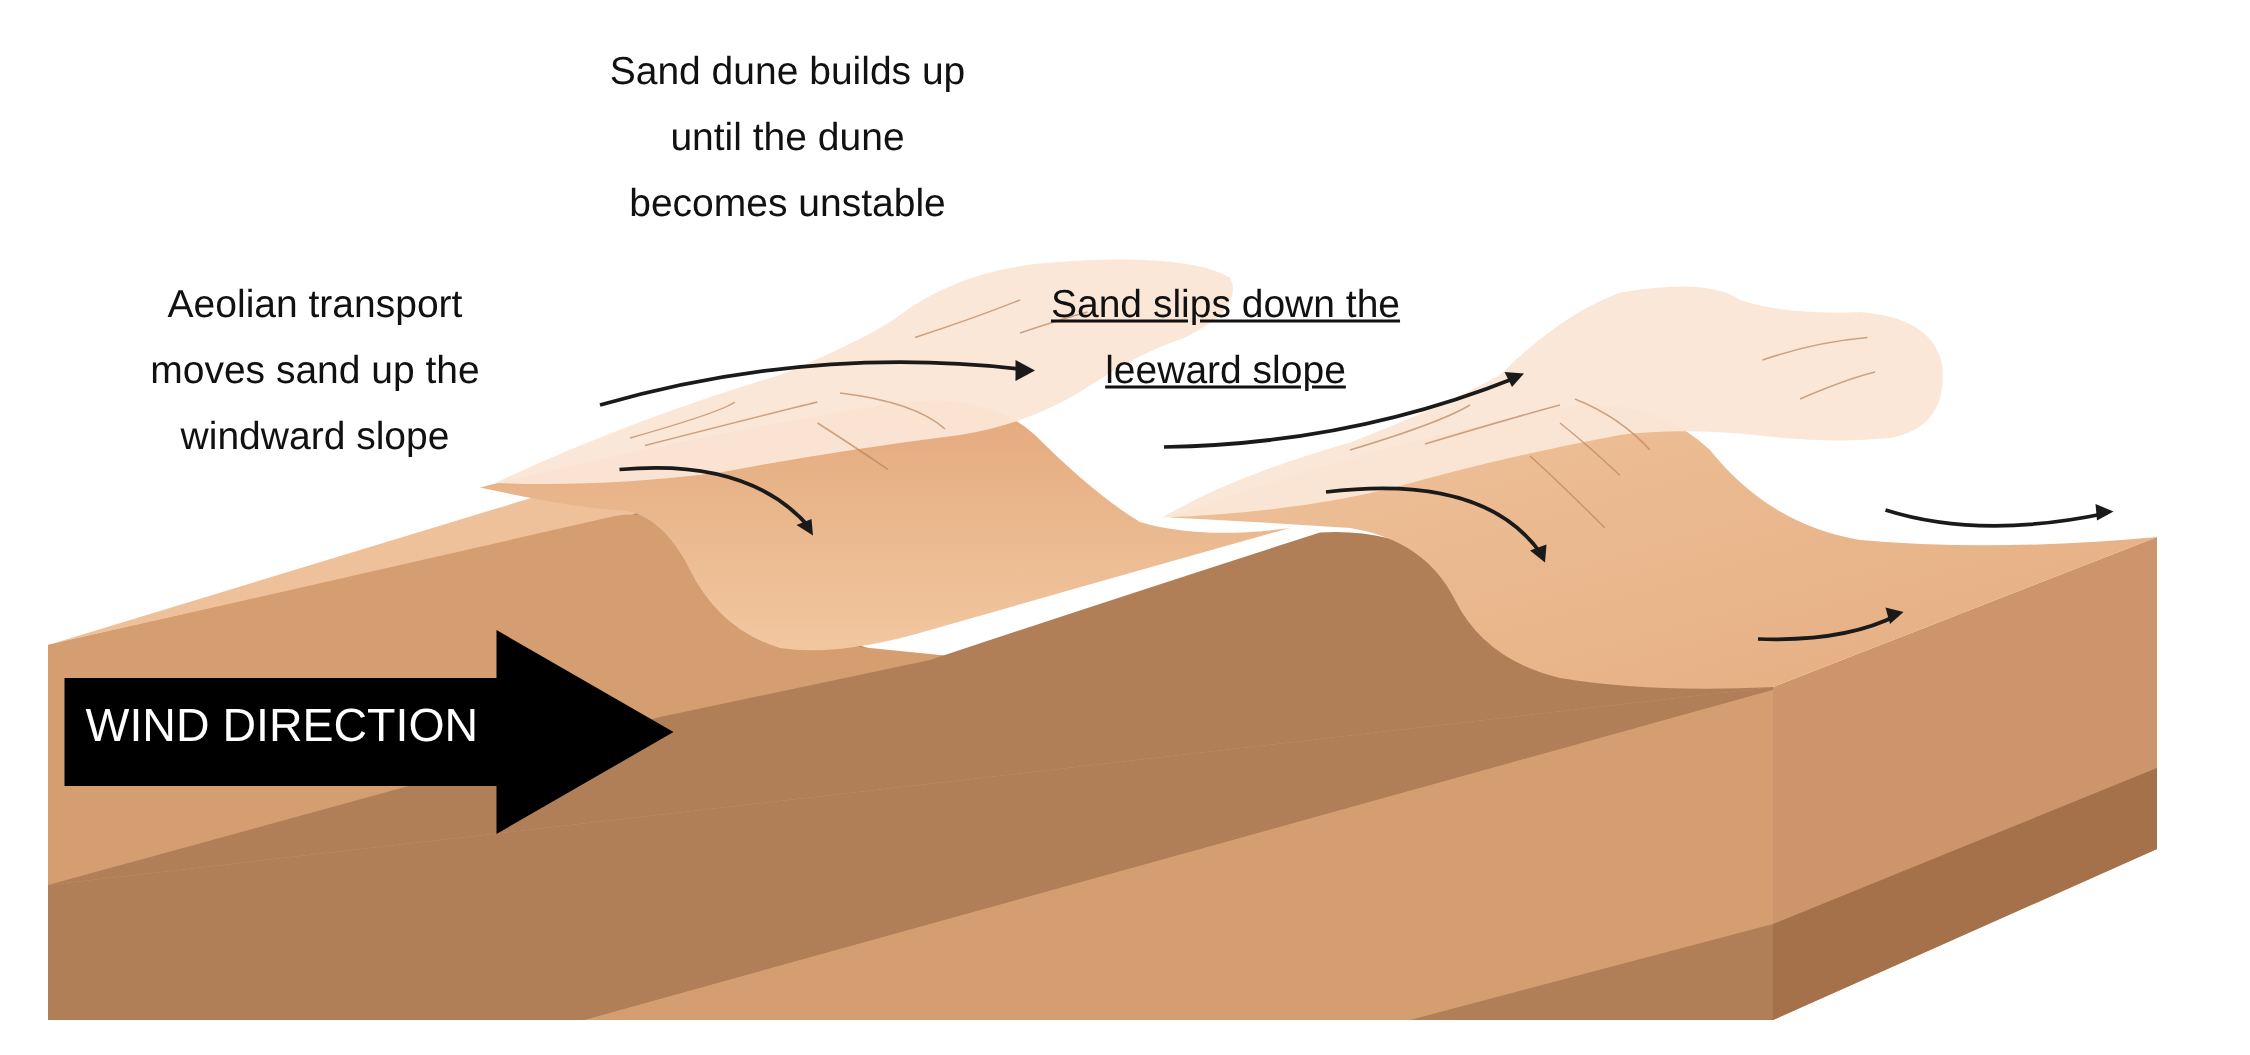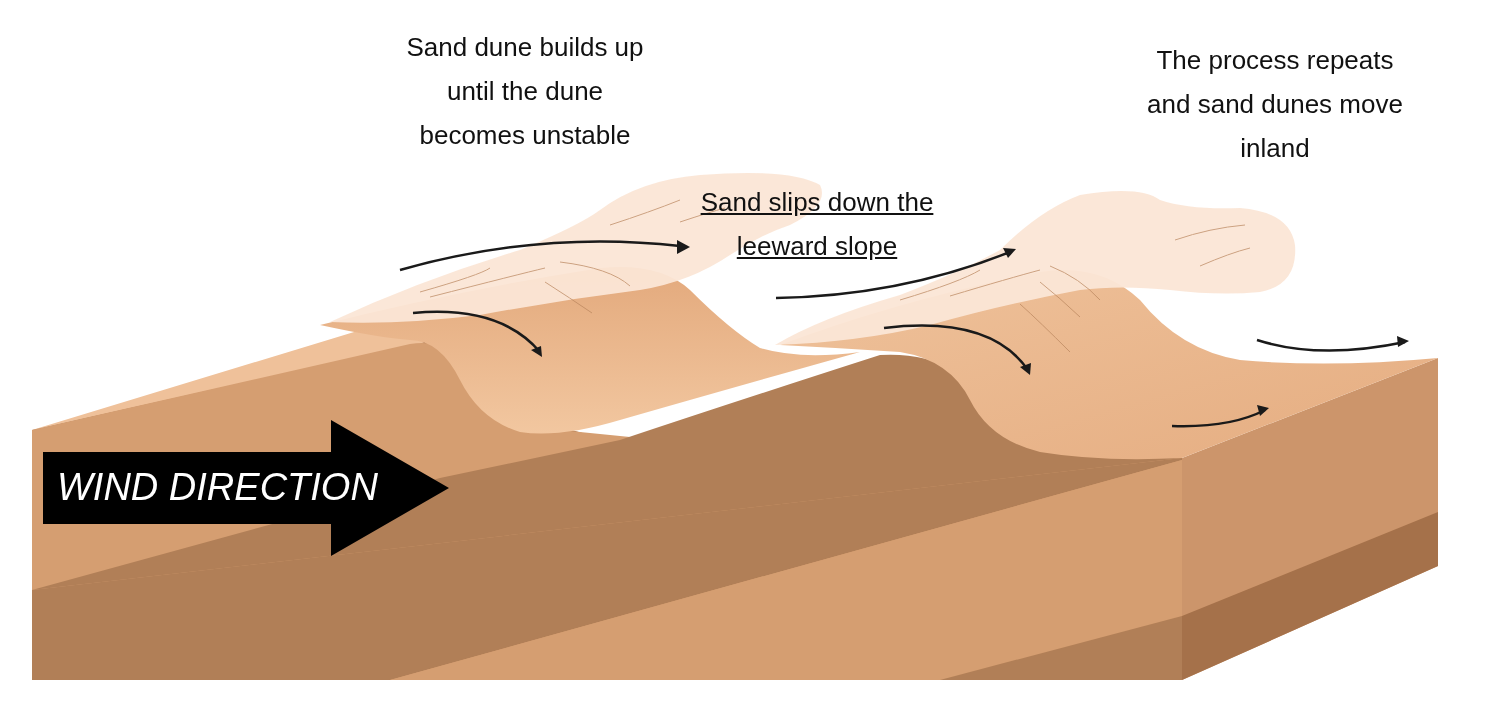--- a/index.html
+++ b/index.html
@@ -2,22 +2,22 @@
 <html><head>
 <meta charset="utf-8">
 <style>
   html, body { margin: 0; padding: 0; background: #ffffff; }
   body { width: 1500px; height: 703px; position: relative; overflow: hidden;
          font-family: "Liberation Sans", sans-serif; color: #000; }
   .stage { position: absolute; left: 0; top: 0; width: 1500px; height: 703px; }
   .stage svg { position: absolute; left: 0; top: 0; }
   .label { position: absolute; text-align: center; font-size: 26px; line-height: 44px;
            color: #111; white-space: pre-line; }
-  .wind-label { position: absolute; left: 57px; top: 466px; font-size: 38px;
-                color: #ffffff; letter-spacing: 0px; font-style: italic; }
+  .wind-label { position: absolute; left: 57px; top: 466px; font-size: 31px;
+                color: #ffffff; letter-spacing: 0px; }
 </style>
 </head>
 <body>
 
 <div class="stage">
   <svg width="1500" height="703" viewBox="0 0 1500 703">
     <defs>
       <linearGradient id="duneGrad" x1="0" y1="0" x2="0" y2="1">
         <stop offset="0" stop-color="#e3a97c"></stop>
         <stop offset="1" stop-color="#f2c7a0"></stop>
@@ -99,21 +99,21 @@
       <polygon points="1409,341 1397,336 1398,347"></polygon>
     </g>
 
     <g>
       <polygon points="43,452 331,452 331,420 449,488 331,556 331,524 43,524" fill="#000000"></polygon>
     </g>
   </svg>
 
   <div class="wind-label">WIND DIRECTION</div>
 
+  <div class="label" style="left:30px; top:180px; width:360px;">Aeolian transport
+moves sand up the
+windward slope</div>
   <div class="label" style="left:325px; top:25px; width:400px;">Sand dune builds up
 until the dune
 becomes unstable</div>
   <div class="label" style="left:622px; top:180px; width:390px;text-decoration:underline;">Sand slips down the
 leeward slope</div>
-  <div class="label" style="left:1065px; top:38px; width:420px;">The process repeats
-and sand dunes move
-inland</div>
 </div>
 
 </body></html>

